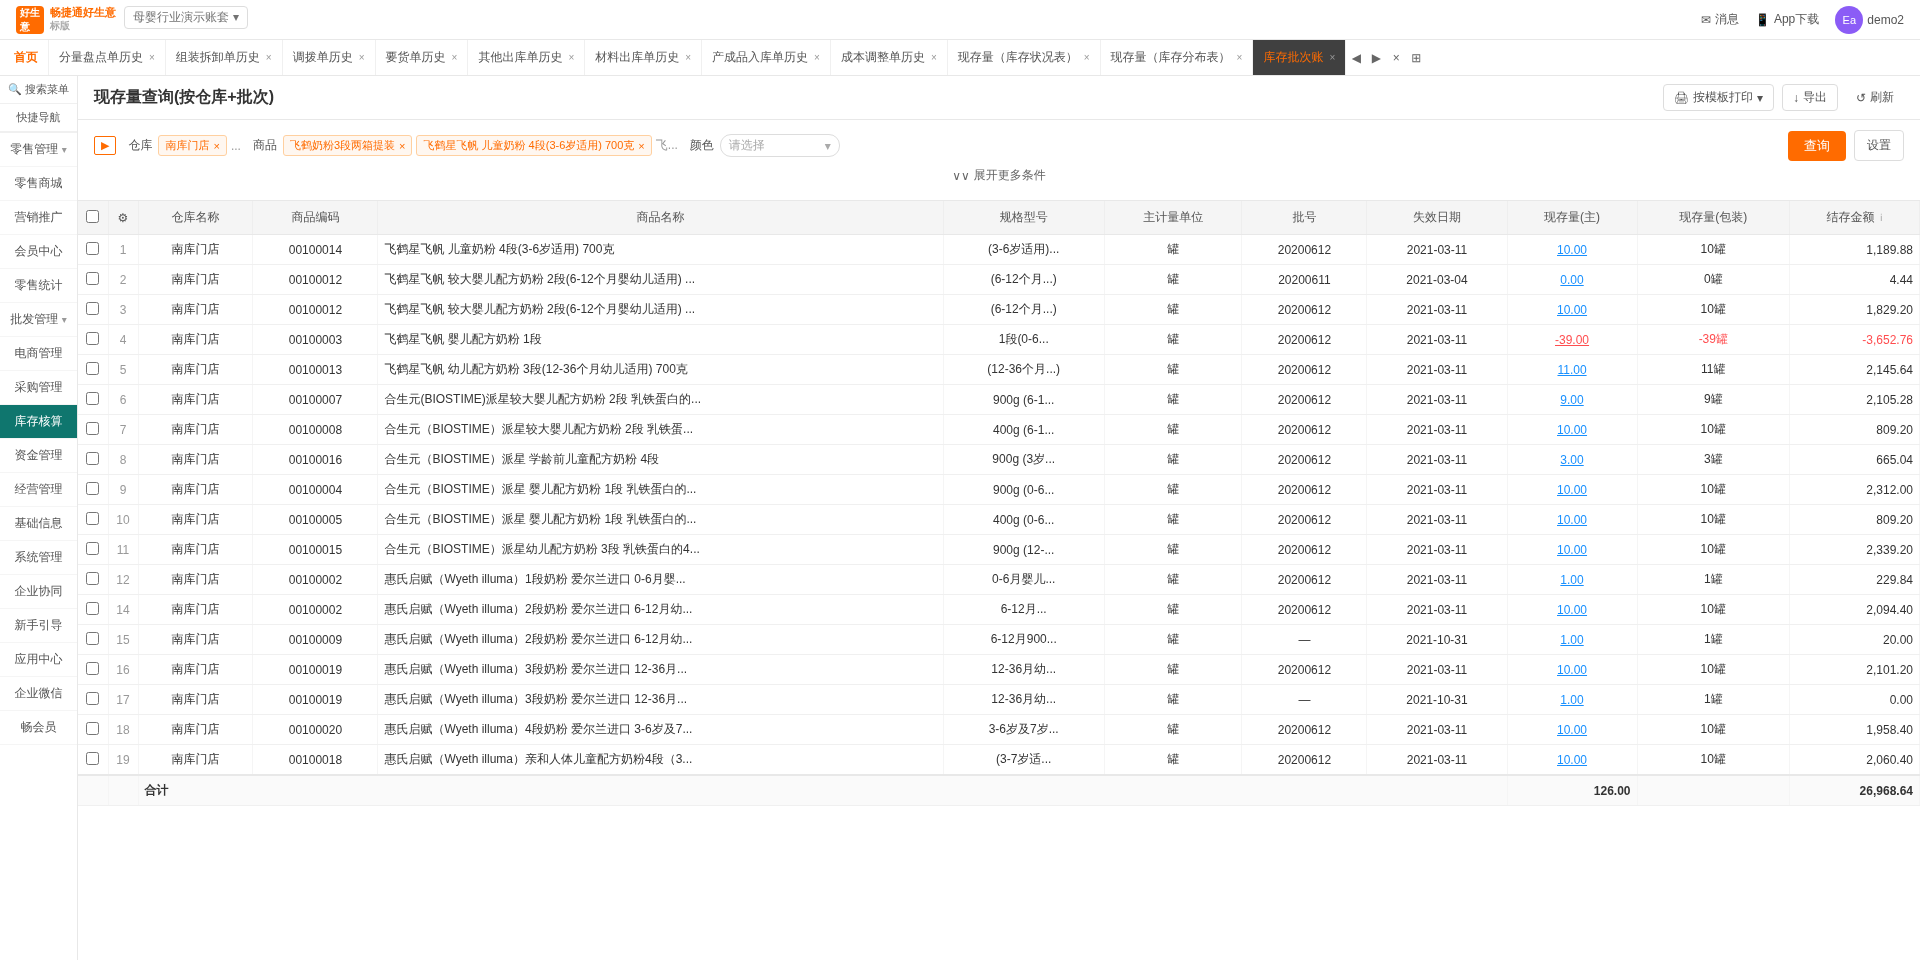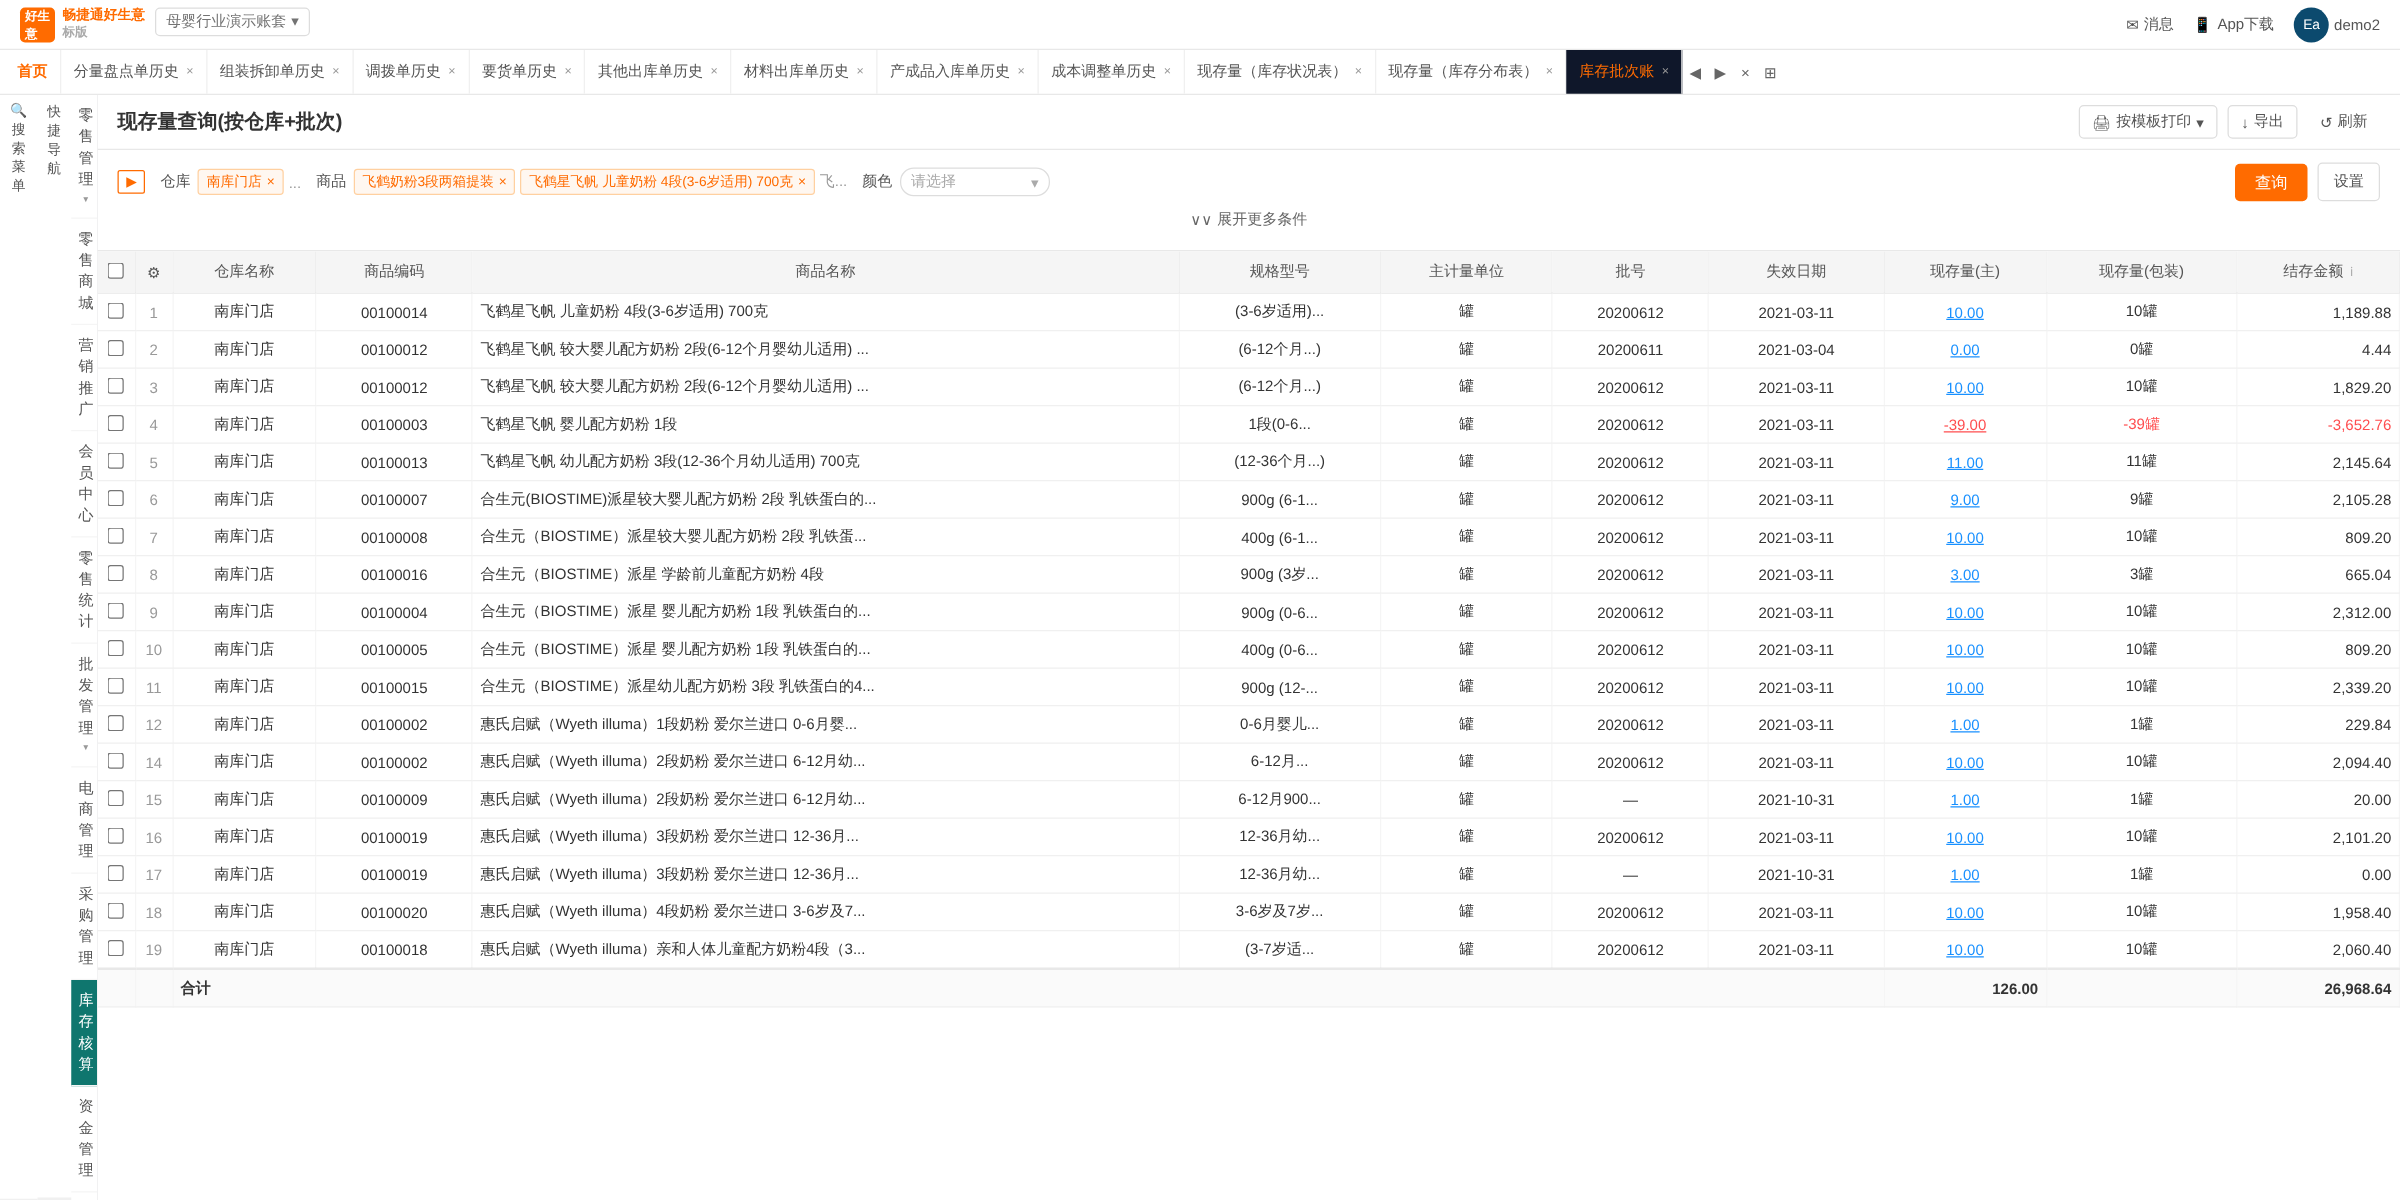--- a/index.html
+++ b/index.html
@@ -6,35 +6,35 @@
     body { font-family: 'Microsoft YaHei', Arial, sans-serif; font-size: 12px; background: #f0f2f5; color: #333; width: 1920px; min-height: 960px; overflow-x: hidden; }
 
     
     .top-bar { display: flex; align-items: center; background: #fff; height: 40px; padding: 0 16px; border-bottom: 1px solid #e8e8e8; justify-content: space-between; }
     .top-bar-left { display: flex; align-items: flex-start; gap: 8px; }
     .logo-area { display: flex; align-items: center; gap: 6px; color: #ff6b00; font-weight: bold; font-size: 13px; }
     .logo-icon { width: 28px; height: 28px; background: #ff6b00; border-radius: 4px; display: flex; align-items: center; justify-content: center; color: #fff; font-size: 10px; }
     .company-select { display: flex; align-items: center; gap: 4px; border: 1px solid #ddd; border-radius: 4px; padding: 2px 8px; cursor: pointer; font-size: 12px; color: #737373; }
     .top-bar-right { display: flex; align-items: center; gap: 16px; }
     .top-action { display: flex; align-items: center; gap: 4px; cursor: pointer; color: #555; font-size: 12px; }
-    .avatar { width: 28px; height: 28px; border-radius: 50%; background: #0c4a6e; display: flex; align-items: center; justify-content: center; color: #fff; font-size: 11px; }
+    .avatar { width: 28px; height: 28px; border-radius: 50%; background: #8b5cf6; display: flex; align-items: center; justify-content: center; color: #fff; font-size: 11px; }
 
     
     .tab-bar { display: flex; align-items: center; background: #fff; height: 36px; border-bottom: 1px solid #e8e8e8; overflow: hidden; padding: 0 4px; }
     .tab-item { display: flex; align-items: center; padding: 0 10px; height: 36px; font-size: 12px; color: #555; cursor: pointer; white-space: nowrap; border-right: 1px solid #f0f0f0; position: relative; flex-shrink: 0; }
-    .tab-item.active { color: #ff6b00; background: #0f172a; }
+    .tab-item.active { color: #ff6b00; background: #404040; }
     .tab-item .tab-close { margin-left: 6px; color: #999; font-size: 10px; cursor: pointer; }
     .tab-item.home { color: #ff6b00; font-weight: bold; }
     .tab-nav-btn { width: 20px; height: 36px; display: flex; align-items: center; justify-content: center; cursor: pointer; color: #666; font-size: 12px; }
 
     
     .main-layout { display: flex; height: calc(960px - 76px); }
 
     
-    .sidebar { width: 78px; background: #fff; border-right: 1px solid #e8e8e8; display: flex; flex-direction: row; overflow-y: auto; font-family: Liberation Mono, monospace; }
+    .sidebar { width: 78px; background: #fff; border-right: 1px solid #e8e8e8; display: flex; flex-direction: column; overflow-y: auto; }
     .sidebar-search { padding: 6px 8px; text-align: center; font-size: 11px; color: #555; cursor: pointer; border-bottom: 1px solid #f0f0f0; }
     .sidebar-quick { padding: 6px 8px; text-align: center; font-size: 11px; color: #555; cursor: pointer; border-bottom: 2px solid #f0f0f0; }
     .sidebar-item { padding: 8px 6px; text-align: center; font-size: 12px; color: #555; cursor: pointer; border-bottom: 1px solid #f5f5f5; }
     .sidebar-item.active { background: #0f766e; color: #fff; }
     .sidebar-item .arrow { font-size: 10px; color: #999; }
 
     
     .content { flex: 1; display: flex; flex-direction: column; overflow: hidden; }
 
     

